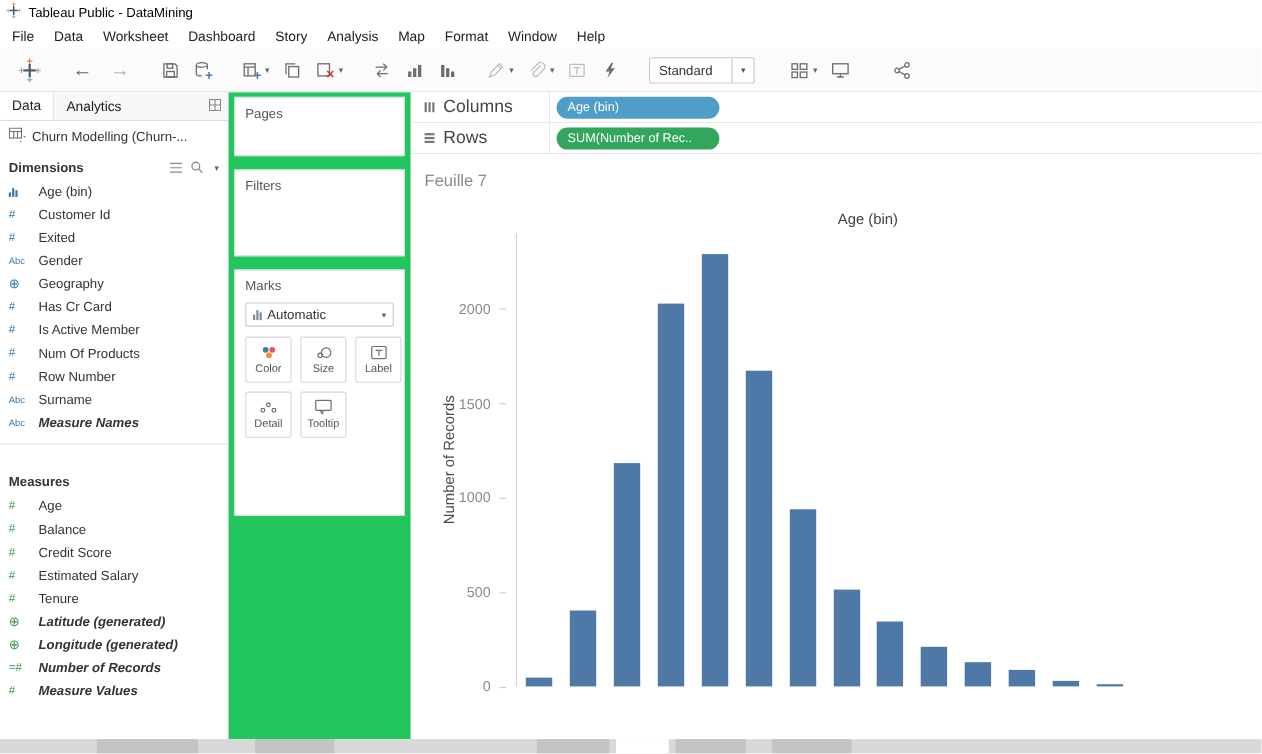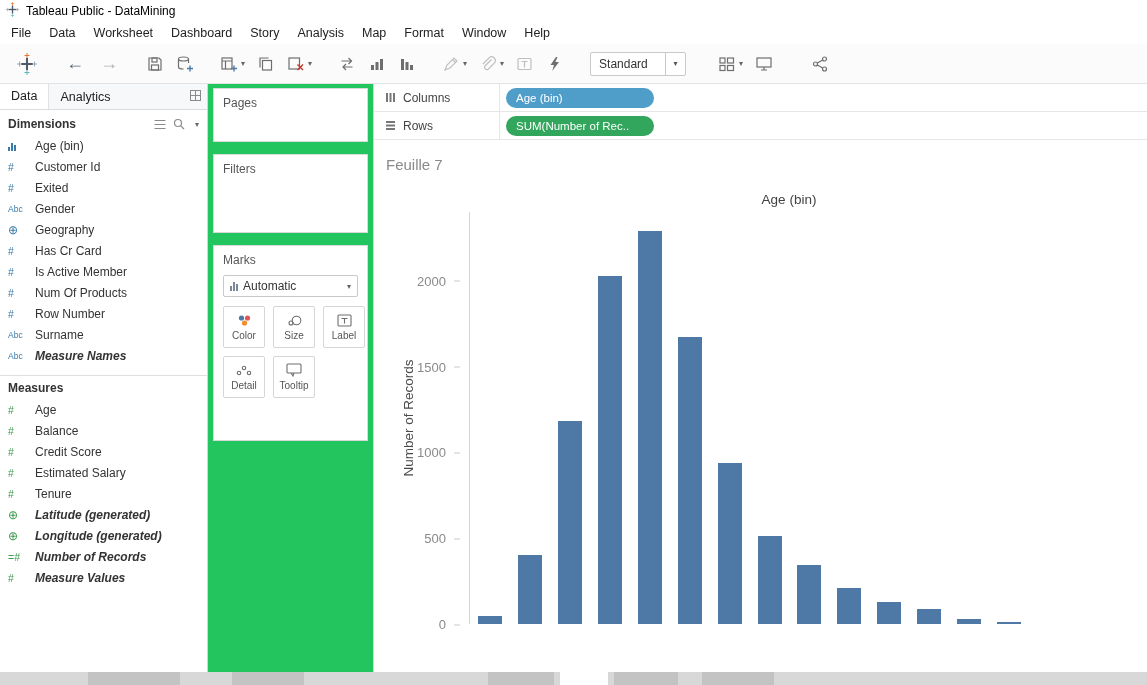--- a/index.html
+++ b/index.html
@@ -35,50 +35,50 @@
   .sidebar { width:208px; border-right:1px solid #d5d5d5; background:#fff; display:flex; flex-direction:column; }
   .side-tabs { display:flex; align-items:stretch; height:26px; border-bottom:1px solid #dcdcdc; font-size:12.5px; flex:none; }
   .side-tab { padding:5px 11px; color:#222; }
   .side-tab.analytics-wrap { flex:1; background:#f6f8f9; border-left:1px solid #e2e2e2; display:flex; align-items:center; justify-content:space-between; padding:0 6px 0 11px; }
   .pane-icon { color:#8a8a8a; }
   .datasource { display:flex; align-items:center; gap:6px; padding:6px 8px; flex:none; }
   .ds-label { font-size:12px; color:#333; white-space:nowrap; overflow:hidden; }
   .list-header { display:flex; align-items:center; justify-content:space-between; padding:7px 8px 4px 8px; font-weight:bold; font-size:12px; color:#333; flex:none; }
   .lh-icons { display:flex; align-items:center; gap:7px; font-weight:normal; color:#777; }
   .lh-icons svg { display:block; }
-  .measures-header { border-top:1px solid #e0e0e0; margin-top:9px; padding-top:5px; }
+  .measures-header { border-top:1px solid #e0e0e0; margin-top:9px; padding-top:27px; }
   .field-list { flex:none; }
   .field-row { display:flex; align-items:center; height:21px; padding-left:8px; cursor:default; }
   .ficon { width:27px; flex:none; font-size:10.5px; line-height:10px; }
   .ficon.small { font-size:8.5px; }
   .ficon.globe { font-size:12px; }
   .hb { display:inline-block; width:2px; background:currentColor; margin-right:1px; vertical-align:bottom; }
   .field-label { font-size:12px; color:#333; white-space:nowrap; }
   .italic { font-style:italic;font-weight:bold; }
 
   
   .cards-col { width:166px; background:#22c55e; border-right:1px solid #d5d5d5; padding:2px 3px; }
   .card { background:#fff; border:1px solid #d9d9d9; margin:2px 2px 12px 2px; }
   .card-label { color:#555; font-size:12px; padding:7px 9px 4px 9px; }
   .card.pages { height:54px; }
   .card.filters { height:79px; }
-  .card.marks { height:196px; }
+  .card.marks { height:224px; }
   .marks-select { margin:4px 9px 9px 9px; height:22px; border:1px solid #c9c9c9; border-radius:2px; background:#fff; display:flex; align-items:center; gap:5px; padding:0 6px; }
   .marks-select .msel-label { flex:1; font-size:12px; color:#333; }
   .mini-bars { display:inline-flex; align-items:flex-end; gap:1px; height:10px; }
   .mini-bars i { display:block; width:2px; background:#7a8a99; }
   .mark-btns { display:grid; grid-template-columns:repeat(3,42px); gap:8px; padding:0 9px; }
   .mark-btn { height:42px; border:1px solid #d6d6d6; border-radius:2px; background:#fff; display:flex; flex-direction:column; align-items:center; justify-content:center; gap:3px; }
   .mark-btn .mlabel { font-size:10px; color:#555; }
   .mark-btn svg { display:block; }
 
   
   .sheet { flex:1; display:flex; flex-direction:column; background:#fff; }
   .shelf { height:28px; display:flex; align-items:center; border-bottom:1px solid #e6e6e6; background:#fff; flex:none; }
-  .shelf-label { width:126px; height:100%; display:flex; align-items:center; gap:7px; padding-left:11px; color:#444; font-size:12px; border-right:1px solid #e6e6e6; }
+  .shelf-label { width:126px; height:100%; display:flex; align-items:center; gap:7px; padding-left:11px; color:#444; font-size:16px; border-right:1px solid #e6e6e6; }
   .shelf-label svg { display:block; }
   .shelf-pills { flex:1; display:flex; align-items:center; padding-left:6px; }
   .pill { height:20px; line-height:20px; width:148px; border-radius:10px; color:#fff; font-size:11.5px; padding:0 10px; white-space:nowrap; overflow:hidden; cursor:default; }
 
   
   .canvas { flex:1; position:relative; background:#fff; overflow:hidden; }
   .sheet-title { position:absolute; left:12px; top:16px; font-size:15px; color:#8a8a8a; }
   .chart-title { position:absolute; left:95px; top:52px; width:640px; text-align:center; font-size:13.5px; color:#424242; }
   .y-axis-label { position:absolute; left:34px; top:278px; transform:translate(-50%,-50%) rotate(-90deg); white-space:nowrap; font-size:13.5px; color:#4a4a4a; }
   .plot { position:absolute; left:95px; top:72px; width:640px; height:412px; border-left:1px solid #d4d4d4; }
@@ -280,20 +280,30 @@
       <div class="side-tab analytics-wrap">
         <span>Analytics</span>
         <span class="pane-icon">
           <svg width="11" height="11" viewBox="0 0 11 11" fill="none" stroke="#8a8a8a" stroke-width="1">
             <rect x="0.5" y="0.5" width="10" height="10"></rect>
               <path d="M0.5 5.5h10M5.5 0.5v10"></path>
           </svg>
         </span>
       </div>
     </div>
+    <div class="datasource">
+      <span>
+        <svg width="15" height="13" viewBox="0 0 15 13" fill="none" stroke="#6e6e6e" stroke-width="1">
+          <rect x="0.5" y="0.5" width="11" height="9"></rect>
+            <path d="M0.5 3.5h11M4.5 3.5v6M8 3.5v6"></path>
+          <path d="M13.5 8a3 3 0 1 1-3 4" stroke="#4e79a7"></path>
+        </svg>
+      </span>
+      <span class="ds-label">Churn Modelling (Churn-...</span>
+    </div>
     <div class="list-header">
       <span>Dimensions</span>
       <span class="lh-icons">
         <span>
           <svg width="12" height="11" viewBox="0 0 12 11" fill="none" stroke="#8a8a8a" stroke-width="1">
             <path d="M0.5 1.5h11M0.5 5.5h11M0.5 9.5h11"></path>
           </svg>
         </span>
         <span>
           <svg width="12" height="12" viewBox="0 0 12 12" fill="none" stroke="#8a8a8a" stroke-width="1.2">

